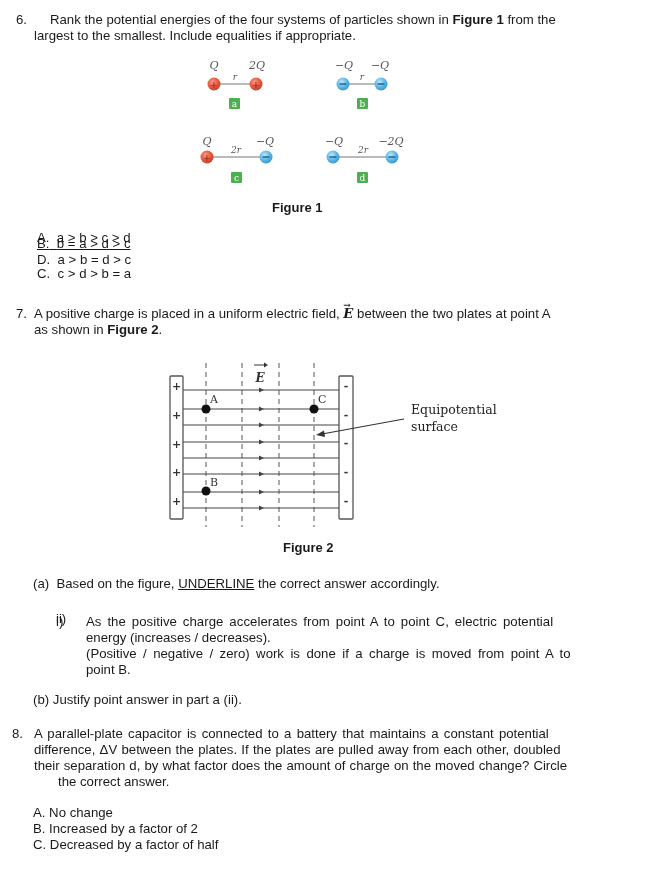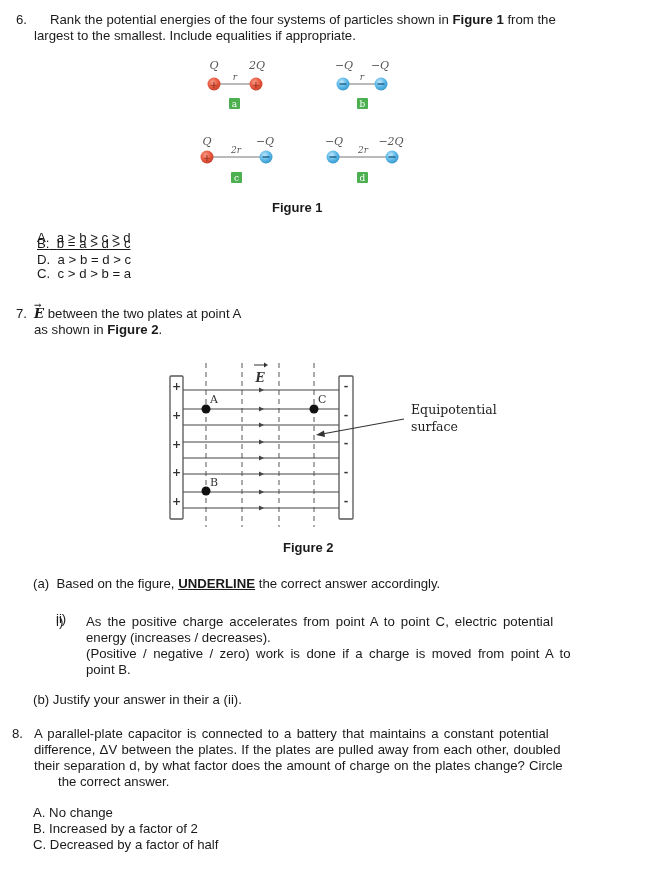--- a/index.html
+++ b/index.html
@@ -3,21 +3,21 @@
 <meta charset="utf-8">
 <style>
   html, body { margin: 0; padding: 0; background: #ffffff; }
   body {
     width: 660px; height: 889px; position: relative; overflow: hidden;
     font-family: "Liberation Sans", sans-serif; color: #1a1a1a; font-size: 13.2px;
   }
   .abs { position: absolute; }
   .line { position: absolute; white-space: nowrap; line-height: 16px; }
   b { font-weight: bold; }
-  .u { font-weight: bold; text-decoration: underline; }
+  .u { font-weight: normal; text-decoration: underline; }
   .fig-caption { position: absolute; font-weight: bold; font-size: 13px; }
   svg text { font-family: "DejaVu Serif", serif; }
 </style>
 </head>
 <body>
 
 <div>
   <span class="line" style="left:16px; top:12px;">6.</span>
   <div class="line" style="left:50px; top:12px;">
     <span>Rank the potential energies of the four systems of particles shown in </span><b>Figure 1</b><span> from the</span>
@@ -104,21 +104,21 @@
     </div>
     <div class="line" style="left:37px; top:252px;text-align:center;">
       <span>D.</span>&nbsp;&nbsp;<span>a &gt; b = d &gt; c</span>
     </div>
   </div>
 </div>
 
 <div>
   <span class="line" style="left:16px; top:306px;">7.</span>
   <div class="line" style="left:34px; top:306px;">
-    <span style="font-family:'DejaVu Serif',serif; font-style:italic; font-weight:bold; position:relative; display:inline-block;"><span style="position:absolute; left:0; top:-9px; font-size:9px; font-style:normal;">→</span><span>E</span></span><span> between the two plates at point A</span>
+    <span>A positive charge is placed in a uniform electric field, </span><span style="font-family:'DejaVu Serif',serif; font-style:italic; font-weight:bold; position:relative; display:inline-block;"><span style="position:absolute; left:0; top:-9px; font-size:9px; font-style:normal;">→</span><span>E</span></span><span> between the two plates at point A</span>
   </div>
   <div class="line" style="left:34px; top:322px;">
     <span>as shown in </span><b>Figure 2</b><span>.</span>
   </div>
 
   <svg class="abs" style="left:160px; top:355px;" width="360" height="180" viewBox="0 0 360 180">
 
     <g stroke="#666" stroke-width="1.1" stroke-dasharray="5,4">
       <line x1="46" y1="8" x2="46" y2="172"></line>
       <line x1="82" y1="8" x2="82" y2="172"></line>
@@ -192,29 +192,29 @@
     <div class="line" style="left:86px; top:614px; width:380px; letter-spacing:0.05px; word-spacing:2.2px;">As the positive charge accelerates from point A to point C, electric potential</div>
     <div class="line" style="left:86px; top:630px;">energy (increases / decreases).</div>
   </div>
   <div>
     <span class="line" style="left:56px; top:611px;">ii)</span>
     <div class="line" style="left:86px; top:646px; word-spacing:2.8px;">(Positive / negative / zero) work is done if a charge is moved from point A to</div>
     <div class="line" style="left:86px; top:662px;">point B.</div>
   </div>
 
   <div class="line" style="left:33px; top:692px;">
-    <span>(b)</span>&nbsp;<span>Justify your answer in their a (ii).</span>
+    <span>(b)</span>&nbsp;<span>Justify point answer in part a (ii).</span>
   </div>
 </div>
 
 <div>
   <span class="line" style="left:12px; top:726px;">8.</span>
   <div class="line" style="left:34px; top:726px; word-spacing:1.6px;">A parallel-plate capacitor is connected to a battery that maintains a constant potential</div>
   <div class="line" style="left:34px; top:742px; word-spacing:0.6px;">difference, ΔV between the plates. If the plates are pulled away from each other, doubled</div>
-  <div class="line" style="left:34px; top:758px; word-spacing:0.4px;">their separation d, by what factor does the amount of charge on the plates change? Circle</div>
+  <div class="line" style="left:34px; top:758px; word-spacing:0.4px;">their separation d, by what factor does the amount of charge on the moved change? Circle</div>
   <div class="line" style="left:34px; top:774px;margin-left:24px;">the correct answer.</div>
 
   <div>
     <div class="line" style="left:33px; top:805px;text-align:center;">A. No change</div>
     <div class="line" style="left:33px; top:821px;text-align:right;">B. Increased by a factor of 2</div>
     <div class="line" style="left:33px; top:837px;">C. Decreased by a factor of half</div>
   </div>
 </div>
 
 </body></html>

